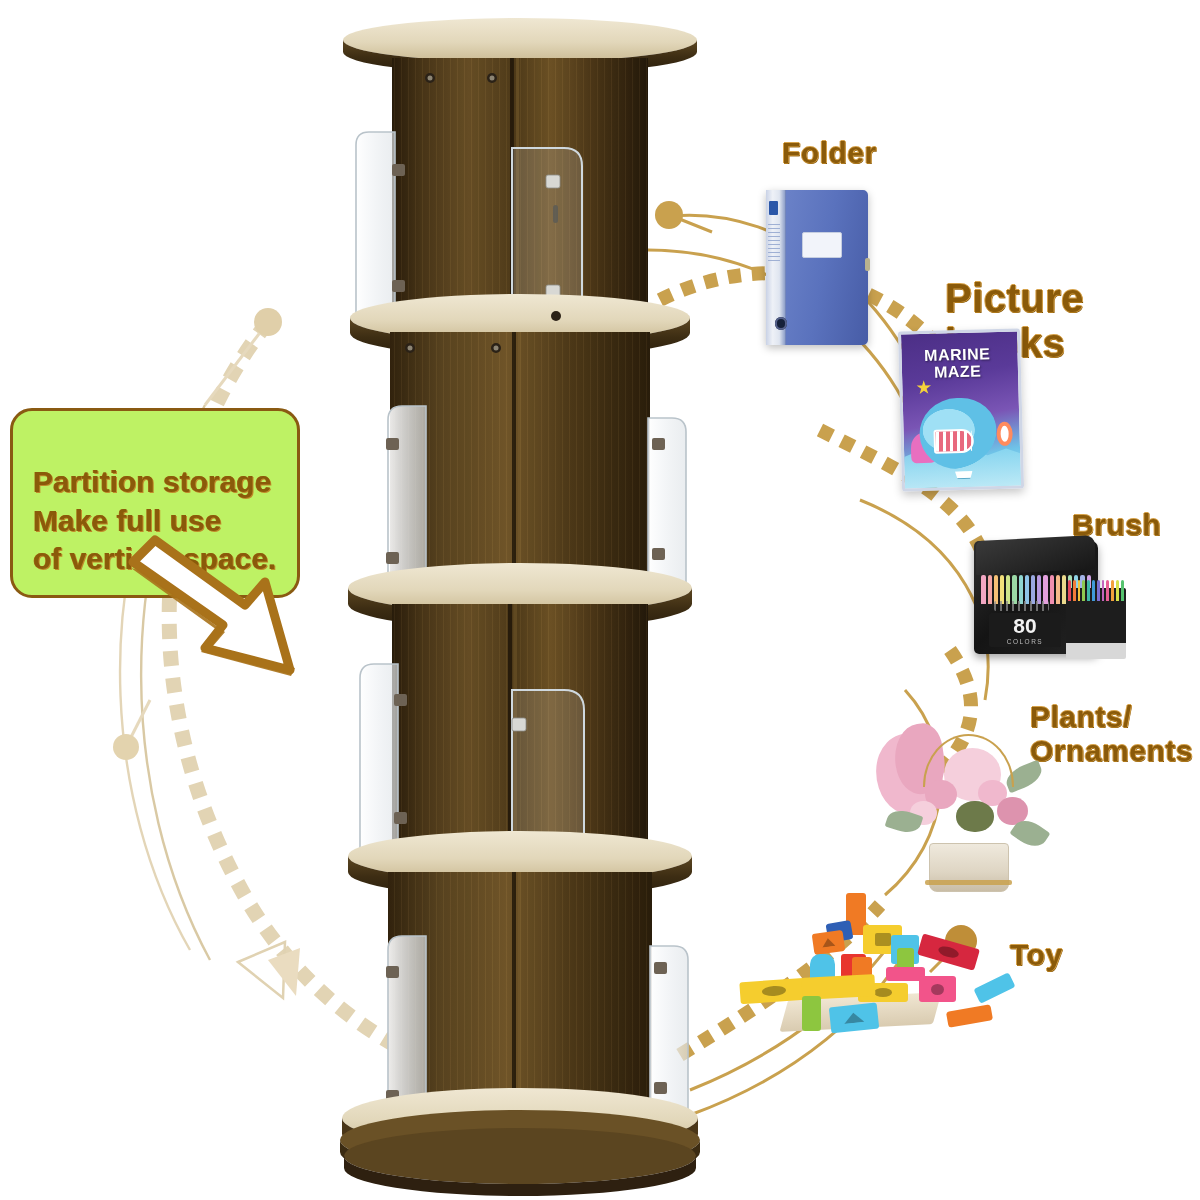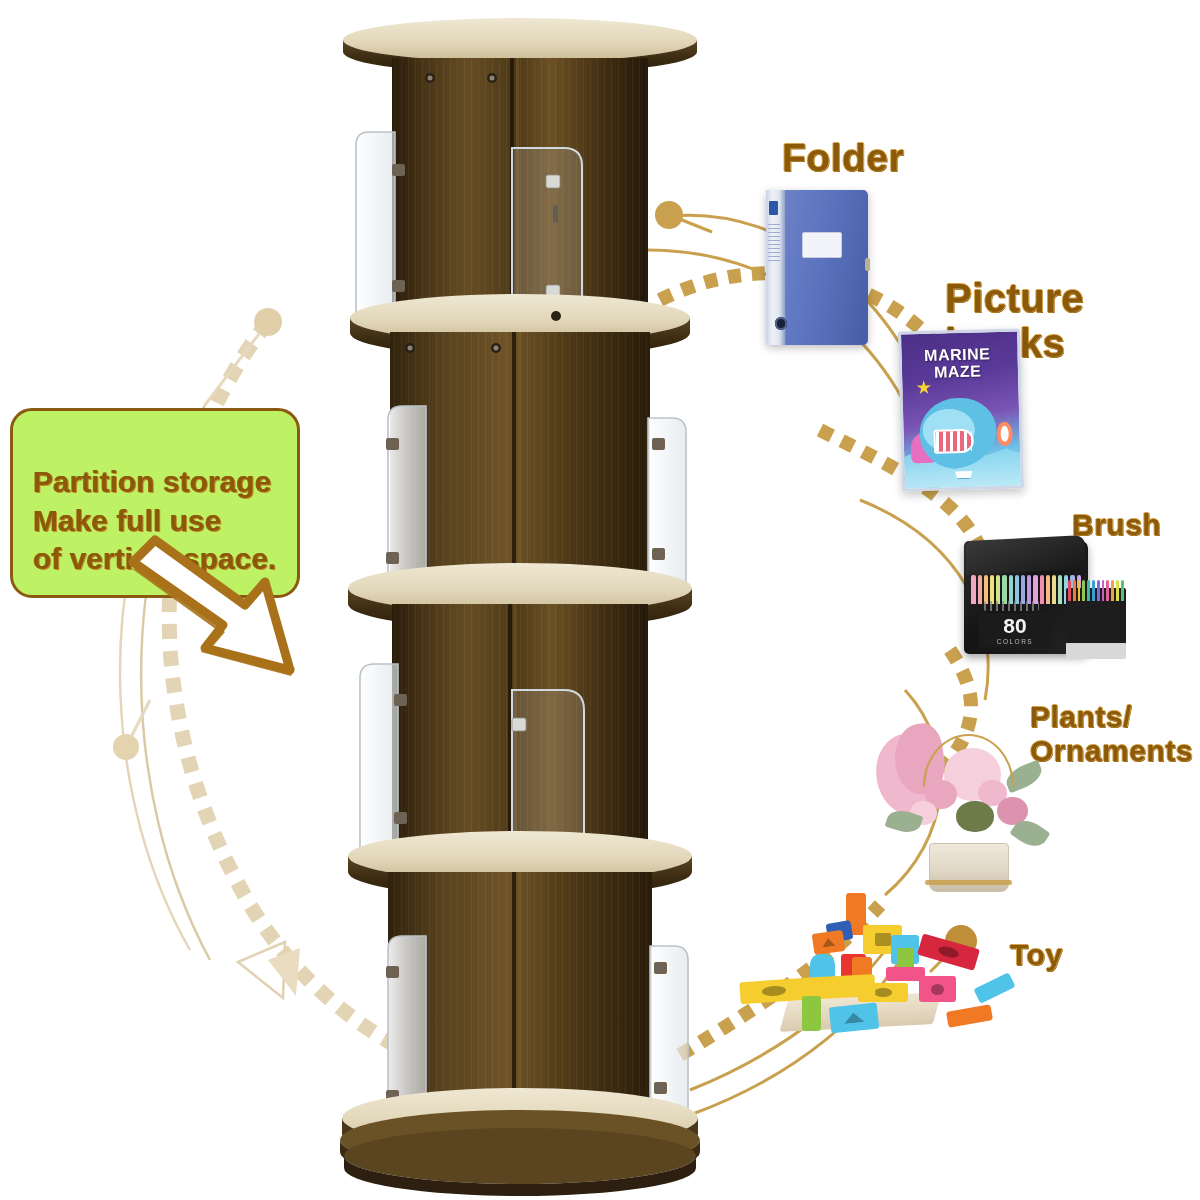--- a/index.html
+++ b/index.html
@@ -133,21 +133,21 @@
     opacity:.85;
   }
   .bk-boat {
     position:absolute; left:42%; bottom:5%; width:18%; height:8%;
     background:#fff; border:1px solid #5aa9c9;
     clip-path: polygon(8% 35%,92% 35%,80% 100%,20% 100%);
   }
 
   
   .mk-case {
-    position:absolute; left:6px; top:8%; width:74%; height:86%;
+    position:absolute; left:16px; top:8%; width:74%; height:86%;
     background: linear-gradient(135deg,#2e2e2e 0%,#141414 45%,#242424 100%);
     border-radius:5px 7px 5px 5px;
     box-shadow:0 4px 9px rgba(0,0,0,.35);
   }
   .mk-lid {
     position:absolute; left:2%; top:-2%; width:96%; height:30%;
     background: linear-gradient(160deg,#3a3a3a,#171717);
     border-radius:6px 10px 2px 2px;
     transform: skewY(-3deg);
   }
@@ -429,21 +429,21 @@
     <span>Partition storage
 Make full use
  of vertical space.</span>
   </div>
 
   <svg width="230" height="200" viewBox="0 0 230 200" style="left:95px; top:520px;">
     <path d="M60 20 L150 85 L170 62 L195 150 L110 128 L128 105 L38 42 Z" fill="#ffffff" stroke="#a9721a" stroke-width="9" stroke-linejoin="round"></path>
     <path d="M44 50 L130 112 L118 126 L200 148 L196 156 L106 132 L122 110 L36 48 Z" fill="#a9721a" opacity=".9"></path>
   </svg>
 
-  <div class="label" style="left:782px; top:136px; font-size:39px;">Folder</div>
+  <div class="label" style="left:782px; top:136px; font-size:30px;">Folder</div>
 
   <div class="label" style="left:945px; top:276px; font-size:40px;">Picture books</div>
 
   <div class="label" style="left:1072px; top:508px; font-size:30px;">Brush</div>
 
   <div class="label" style="left:1030px; top:700px; font-size:30px;">Plants/
 Ornaments</div>
 
   <div class="label" style="left:1010px; top:938px; font-size:30px;">Toy</div>
 

